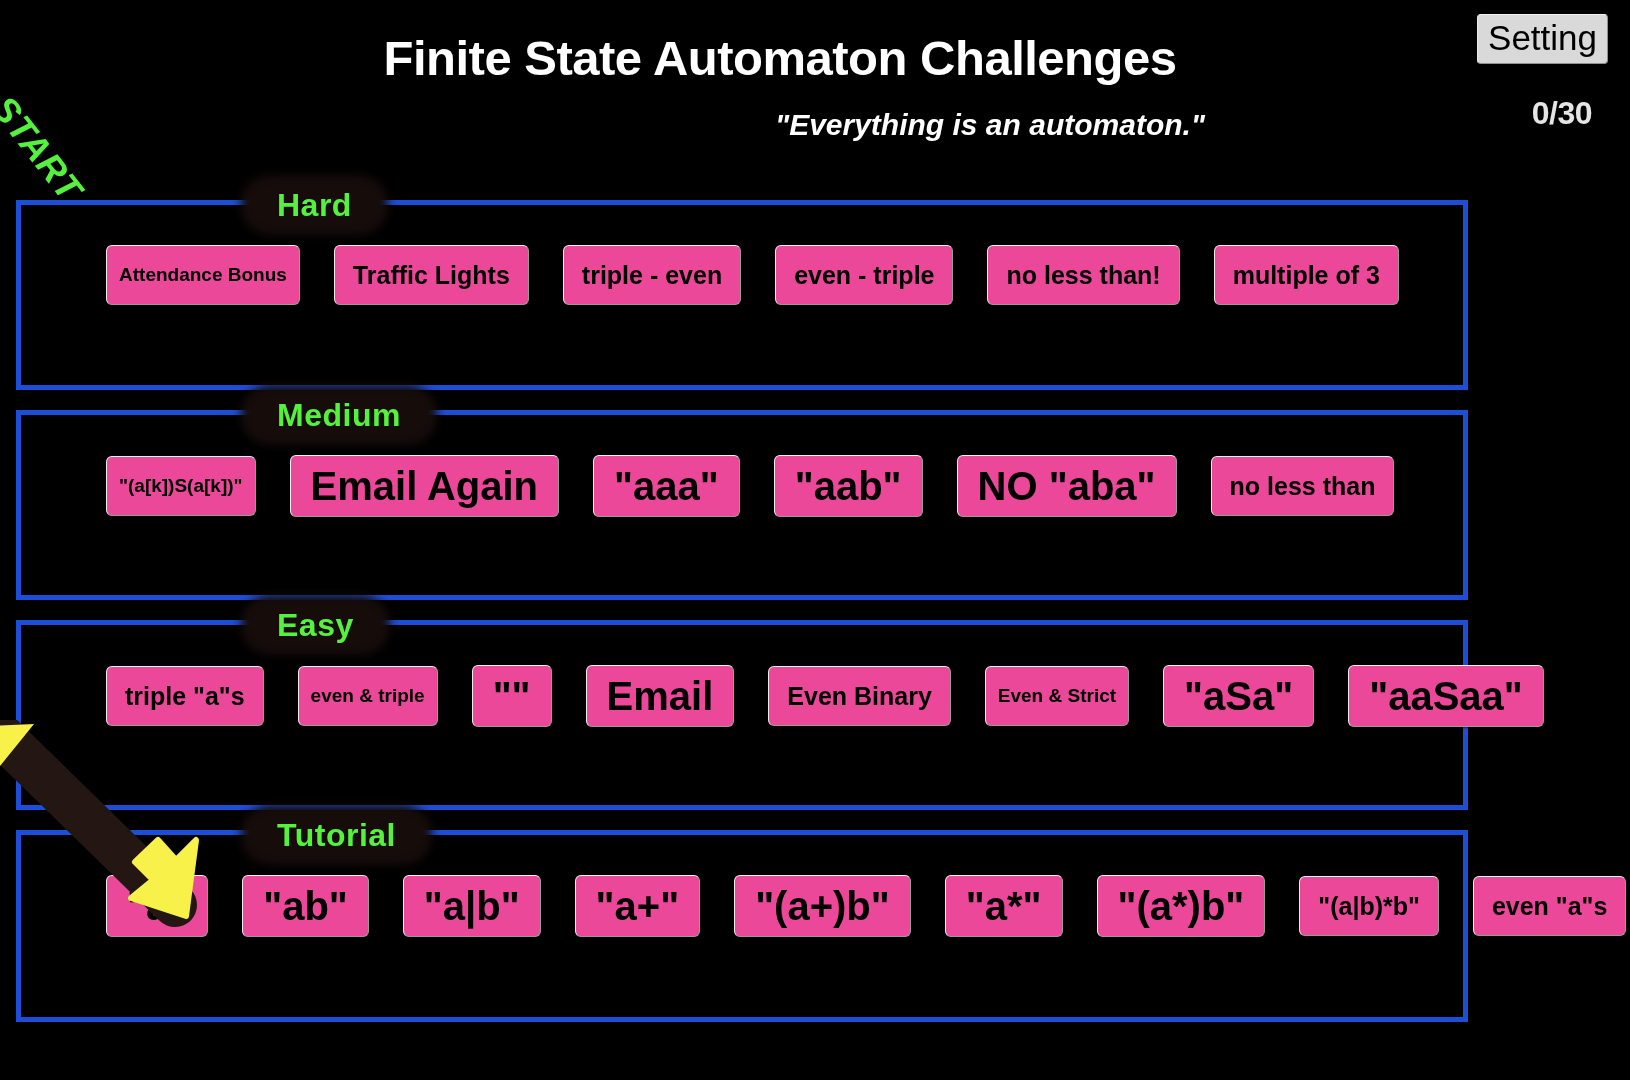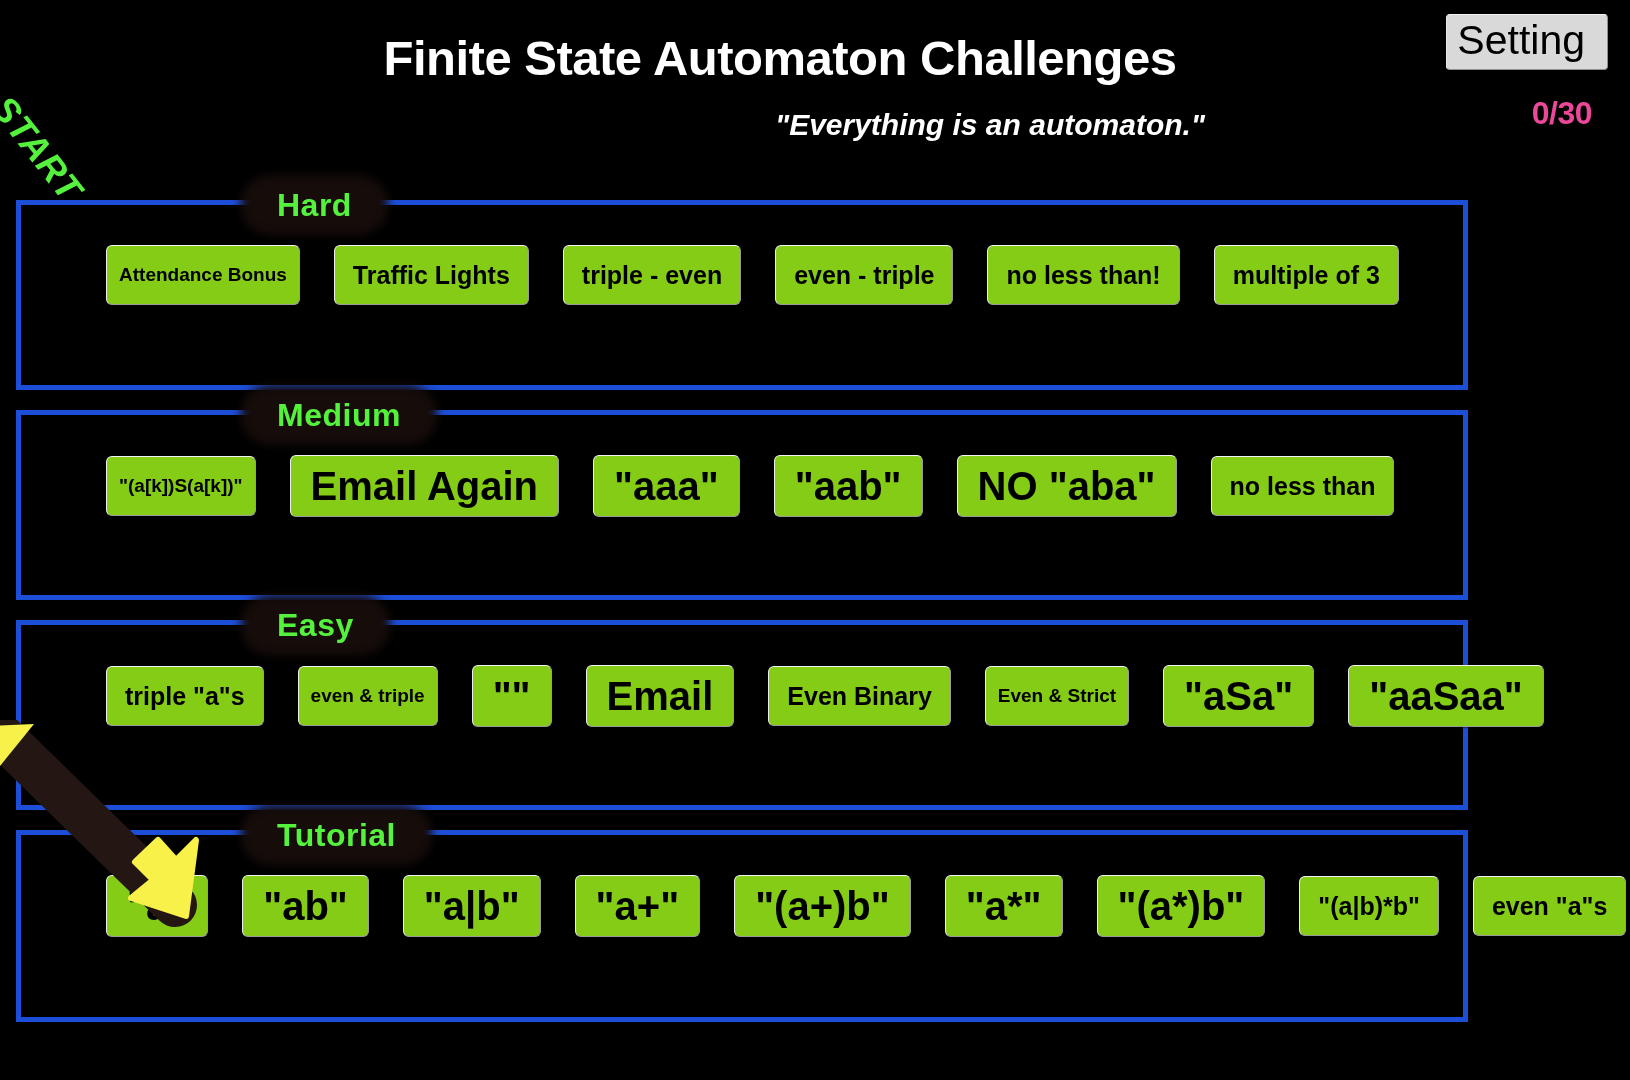--- a/index.html
+++ b/index.html
@@ -48,33 +48,33 @@
 
   #settings-button {
     position: absolute;
     right: 22px;
     top: 14px;
     background: #d9d9d9;
     border: 1px solid #8f8f8f;
     border-top-color: #f2f2f2;
     border-left-color: #eaeaea;
     border-radius: 4px;
-    padding: 5px 22px 8px 10px;
+    padding: 5px 10px 8px 10px;
     color: #000000;
-    font-size: 41px;
+    font-size: 35px;
     font-weight: normal;
     line-height: 1;
     cursor: pointer;
     box-shadow: 0 1px 2px rgba(0,0,0,0.6);
   }
   #progress-counter {
     position: absolute;
     right: 38px;
     top: 95px;
-    color: #ec4899;
+    color: #e5e5e5;
     font-size: 32px;
     font-weight: bold;
     letter-spacing: -0.5px;
   }
 
   
   .section {
     position: absolute;
     left: 16px;
     width: 1452px;
@@ -100,21 +100,21 @@
     box-shadow: 0 0 10px 10px #160d0b;
   }
   .btn-row {
     position: absolute;
     left: 85px;
     display: flex;
     align-items: center;
     gap: 0px;
   }
   .challenge-btn {
-    background: #84cc16;
+    background: #ec4899;
     border: 1px solid #9a9a9a;
     border-top-color: #f4f4f4;
     border-left-color: #ececec;
     border-radius: 6px;
     color: #000000;
     font-weight: bold;
     display: flex;
     align-items: center;
     justify-content: center;
     box-sizing: border-box;

